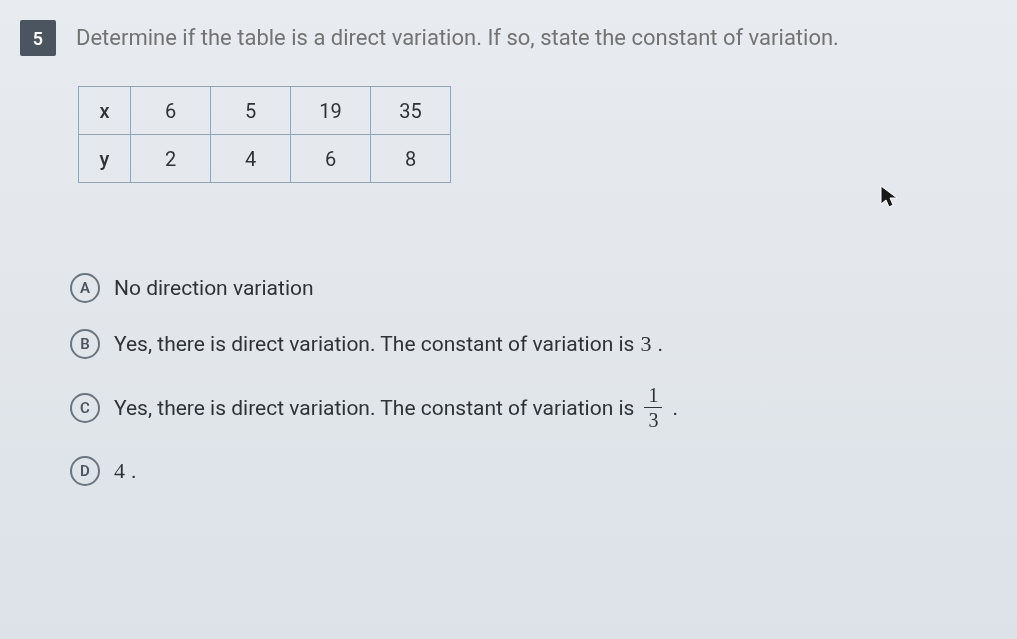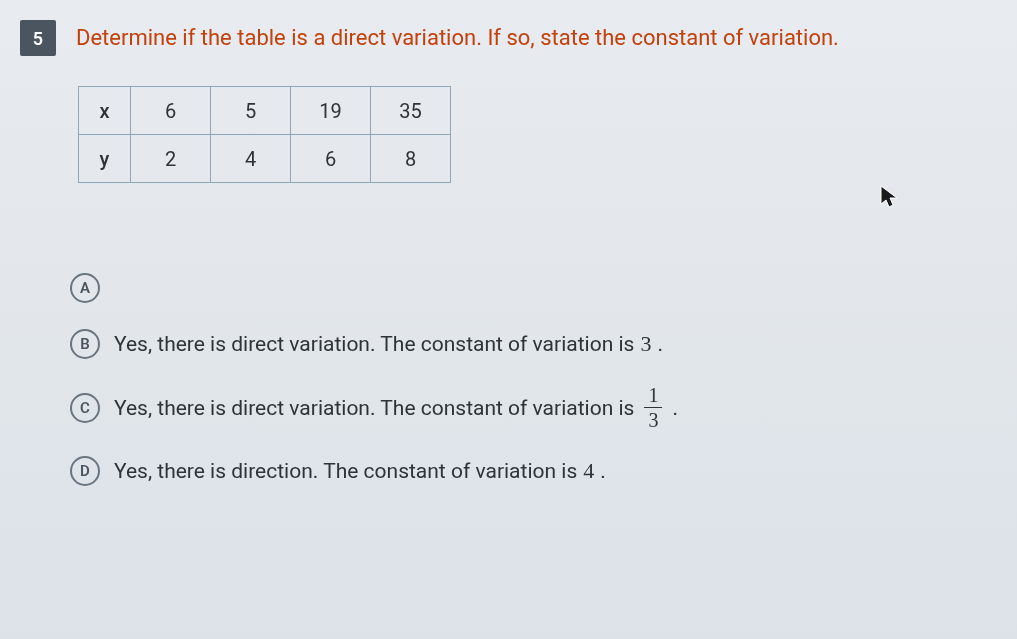--- a/index.html
+++ b/index.html
@@ -31,21 +31,21 @@
       display: flex;
       align-items: center;
       justify-content: center;
       font-size: 18px;
       font-weight: 600;
       border-radius: 2px;
       flex-shrink: 0;
     }
     .question-prompt {
       font-size: 22px;
-      color: #c2410c;
+      color: #737373;
       padding-top: 4px;
       line-height: 1.3;
     }
     .data-table {
       margin-left: 58px;
       margin-bottom: 90px;
       border-collapse: collapse;
     }
     .data-table td {
       border: 1px solid #8fa5b8;
@@ -144,20 +144,21 @@
     <td class="data-cell">6</td>
     <td class="data-cell">8</td>
   </tr>
 </tbody>
   </table>
 
 <div class="choices">
 
   <div class="choice-row">
     <div class="choice-letter">A</div>
+    <div class="choice-text">No direction variation</div>
   </div>
 
   <div class="choice-row">
     <div class="choice-letter">B</div>
     <div class="choice-text">
       <span>Yes, there is direct variation.  The constant of variation is </span>
       <span class="serif-num">3</span>
       <span> .</span>
     </div>
   </div>
@@ -170,21 +171,20 @@
         <span class="num">1</span>
         <span class="den">3</span>
       </span>
       <span> .</span>
     </div>
   </div>
 
   <div class="choice-row">
     <div class="choice-letter">D</div>
     <div class="choice-text">
-      <span>Yes, there is direction.  The constant of variation is </span>
       <span class="serif-num">4</span>
       <span> .</span>
     </div>
   </div>
 
 </div>
 
 <svg class="cursor" width="20" height="26" viewBox="0 0 20 26">
   <path d="M1 1 L1 19 L6 15 L9 22 L13 20 L10 13 L17 13 Z" fill="#1a1a1a" stroke="#ffffff" stroke-width="1"></path>
 </svg>

